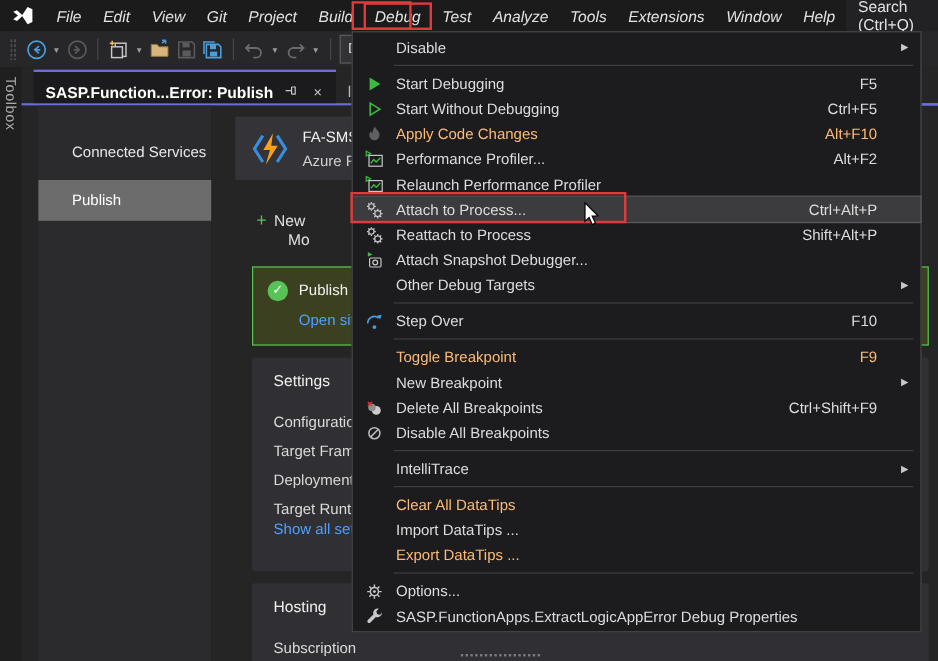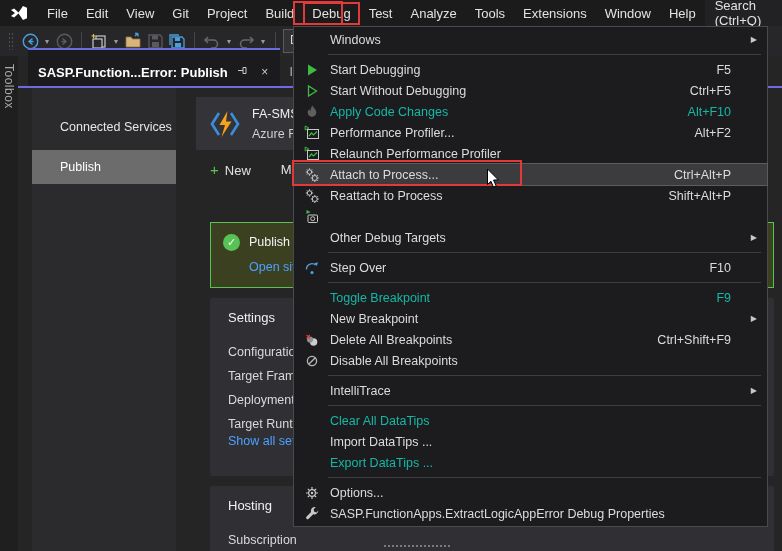--- a/index.html
+++ b/index.html
@@ -32,38 +32,38 @@
   
   #side-strip { position:absolute; left:0; top:56px; width:18px; height:495px; background:#1f1f20; }
   #toolbox-label { writing-mode:vertical-rl; font-size:12px; color:#ababab;
     margin:8px 0 0 2px; letter-spacing:.5px; }
   #pane-scrollbar { position:absolute; left:26px; top:56px; width:5px; height:495px; background:#2b2b2d; }
   #pane-scroll-thumb { position:absolute; left:0; top:89px; width:5px; height:32px; background:#6a6a6a; }
   
   #tabstrip { position:absolute; left:18px; top:56px; width:764px; height:32px;
     background:#252526; border-bottom:2px solid #6c6ce0; display:flex;
     align-items:flex-end; padding-left:10px; }
-  .tab { height:38px; display:flex; align-items:center; padding:8px 8px 0 10px;
+  .tab { height:28px; display:flex; align-items:center; padding:8px 8px 0 10px;
     font-size:13px; color:#b6b6b6; white-space:nowrap; }
   .tab.active { background:#1b1b1d; border-top:2px solid #6c6ce0; color:#fff; font-weight:bold; }
   .tab .pin, .tab .closex { margin-left:8px; font-weight:normal; color:#c8c8c8; font-size:12px;
     width:14px; text-align:center; }
   
   #content { position:absolute; left:18px; top:88px; width:764px; height:463px; background:#252526; }
   #pub-nav { position:absolute; left:14px; top:0; width:144px; height:463px;
     background:#2b2b2e; padding-top:22px; }
   .nav-item { height:34px; line-height:34px; padding-left:28px; font-size:12.5px;
     color:#e6e6e6; white-space:nowrap; margin-bottom:6px; }
   .nav-item.selected { background:#6c6c6c; color:#fff; }
   #profile-block { position:absolute; left:178px; top:9px; width:240px; height:53px;
     background:#333338; display:flex; align-items:center; padding-left:12px; }
   #profile-text { margin-left:10px; }
   #profile-name { font-size:12.5px; color:#f0f0f0; margin-bottom:6px; white-space:nowrap; }
   #profile-sub { font-size:12.5px; color:#d0d0d0; white-space:nowrap; }
-  #actions-row { position:absolute; left:192px; top:73px; display:flex; align-items:center; }
+  #actions-row { position:absolute; left:192px; top:87px; display:flex; align-items:center;flex-direction:column; }
   #new-button { color:#e0e0e0; font-size:13px; white-space:nowrap; }
   #new-plus { color:#57c357; font-size:15px; margin-right:6px; }
   #more-button { color:#e0e0e0; font-size:13px; margin-left:30px; white-space:nowrap; }
   #notification { position:absolute; left:192px; top:134px; width:564px; height:66px;
     background:#3b4020; border:1px solid #57c357; }
   #notif-check { position:absolute; left:12px; top:11px; width:17px; height:17px; border-radius:50%;
     background:#57c357; color:#fff; font-size:11px; text-align:center; line-height:17px; }
   #notif-msg { position:absolute; left:38px; top:12px; font-size:12.5px; color:#f2f2f2; white-space:nowrap; }
   #notif-link { position:absolute; left:38px; top:37px; font-size:12.5px; color:#4da0ff; white-space:nowrap; }
   .card { position:absolute; left:192px; width:564px; background:#2f2f34; border-radius:2px; }
@@ -75,21 +75,21 @@
   #settings-link { position:absolute; left:18px; top:136px; font-size:12.5px; color:#4da0ff; white-space:nowrap; }
   
   #debug-menu { position:absolute; left:293px; top:26px; width:475px;
     background:#1c1c1f; border:1px solid #4a4a4e; padding:2px 0; z-index:40; }
   .mi { display:flex; align-items:center; height:21px; padding:0 8px 0 10px; position:relative; }
   .mi .ic { width:18px; height:16px; margin-right:8px; flex:none; }
   .mi .ic svg { width:16px; height:16px; display:block; }
   .mi .lbl { font-size:12.5px; color:#dcdcdc; white-space:nowrap; }
   .mi .sc { margin-left:auto; padding-right:28px; font-size:12.5px; color:#dcdcdc; white-space:nowrap; }
   .mi .arrow { position:absolute; right:10px; top:6px; color:#c8c8c8; font-size:8px; }
-  .mi.disabled .lbl, .mi.disabled .sc { color:#14b8a6;text-align:right; }
+  .mi.disabled .lbl, .mi.disabled .sc { color:#fdba74;text-align:right; }
   .mi.hl { background:#3c3c3e; outline:1px solid #5c5c5e; }
   .msep { height:1px; background:#3e3e42; margin:4px 6px 4px 34px; }
   
   #annot-debug-menu { position:absolute; left:293px; top:1px; width:50px; height:24px;
     border:2px solid #e23a3a; z-index:50; }
   #annot-attach { position:absolute; left:292px; top:160px; width:230px; height:26px;
     border:2px solid #e23a3a; z-index:50; }
   #mouse-cursor { position:absolute; left:486px; top:168px; z-index:60; }
   #below-menu-fragment { position:absolute; left:384px; top:545px; width:66px; height:3px;
     border-top:2px dotted #7a7a7a; z-index:10; }
@@ -98,21 +98,21 @@
 </style>
 </head>
 <body>
 
 <div id="app">
 
   <div id="menubar">
     <svg id="vs-logo" viewBox="0 0 24 18">
       <path d="M3 5.5l3.5-1.6 5 4.6L16.5 1l4.5 2v12l-4.5 2-5-7.5-5 4.6L3 12.5 7.5 9 3 5.5z" fill="#ffffff"></path>
     </svg>
-    <div id="menubar-items" style="display: flex;">
+    <div id="menubar-items" style="display: flex; font-style: italic;">
         <span class="mb-item">File</span>
         <span class="mb-item">Edit</span>
         <span class="mb-item">View</span>
         <span class="mb-item">Git</span>
         <span class="mb-item">Project</span>
         <span class="mb-item">Build</span>
         <span class="mb-item annotated">Debug</span>
         <span class="mb-item">Test</span>
         <span class="mb-item">Analyze</span>
         <span class="mb-item">Tools</span>
@@ -258,21 +258,21 @@
         </div>
     </div>
   </div>
 
   <div id="right-sliver-line"></div>
   <div id="below-menu-fragment"></div>
 
   <div id="debug-menu">
       <div class="mi">
         <span class="ic"></span>
-        <span class="lbl">Windows</span>
+        <span class="lbl">Disable</span>
         <span class="sc"></span>
         <span class="arrow">▶</span>
       </div>
       <div class="msep"></div>
       <div class="mi">
         <span class="ic">
           <svg viewBox="0 0 16 16">
             <path d="M4 2.5v11l9-5.5z" fill="#3fba41"></path>
           </svg>
         </span>
@@ -348,20 +348,21 @@
         <span class="sc">Shift+Alt+P</span>
       </div>
       <div class="mi">
         <span class="ic">
           <svg viewBox="0 0 16 16">
             <path d="M2.5 1l4 2-4 2z" fill="#3fba41"></path>
             <rect x="4" y="6" width="9.5" height="7.5" rx="1" fill="none" stroke="#c8c8c8"></rect>
             <circle cx="8.7" cy="9.7" r="2" fill="none" stroke="#c8c8c8"></circle>
           </svg>
         </span>
+        <span class="lbl">Attach Snapshot Debugger...</span>
         <span class="sc"></span>
       </div>
       <div class="mi">
         <span class="ic"></span>
         <span class="lbl">Other Debug Targets</span>
         <span class="sc"></span>
         <span class="arrow">▶</span>
       </div>
       <div class="msep"></div>
       <div class="mi">

